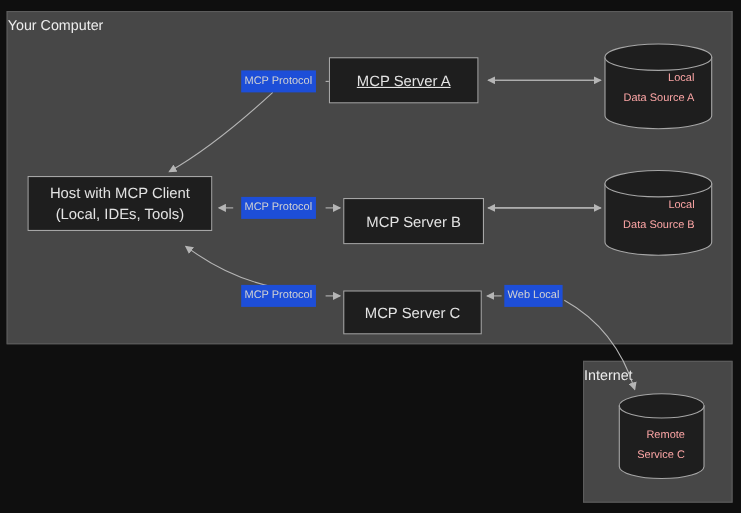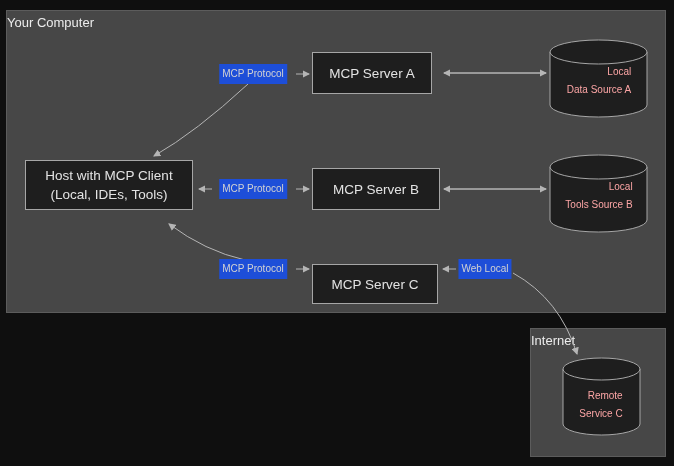--- a/index.html
+++ b/index.html
@@ -46,22 +46,22 @@
     color: #e3e3e3;
     font-size: 13.5px;
     line-height: 19px;
     display: flex;
     flex-direction: column;
     align-items: center;
     justify-content: center;
     text-align: center;
   }
   .node-host     { left: 25px;  top: 160px; width: 168px; height: 50px; }
-  .node-server-a { left: 312px; top: 52px;  width: 120px; height: 42px; }
-  .node-server-b { left: 312px; top: 168px; width: 128px; height: 42px; }
+  .node-server-a { left: 299px; top: 52px;  width: 136px; height: 42px; text-decoration: underline; }
+  .node-server-b { left: 312px; top: 180px; width: 128px; height: 42px; }
   .node-server-c { left: 312px; top: 248px; width: 126px; height: 40px; margin-top: 16px; }
   .edge-label {
     position: absolute;
     transform: translate(-50%, -50%);
     background: #1d4ed8;
     color: #d2d2d2;
     font-size: 10px;
     line-height: 16px;
     padding: 2px 3px;
     white-space: nowrap;
@@ -156,20 +156,20 @@
   <div class="edge-label edge-label-2">MCP Protocol</div>
   <div class="edge-label edge-label-3">MCP Protocol</div>
   <div class="edge-label edge-label-web">Web Local</div>
 
   <div class="cyl-text cyl-text-a">
     <div>Local</div>
     <div>Data Source A</div>
   </div>
   <div class="cyl-text cyl-text-b">
     <div>Local</div>
-    <div>Tools Source B</div>
+    <div>Data Source B</div>
   </div>
   <div class="cyl-text cyl-text-c">
     <div>Remote</div>
     <div>Service C</div>
   </div>
 
 </div>
 
 </body></html>

